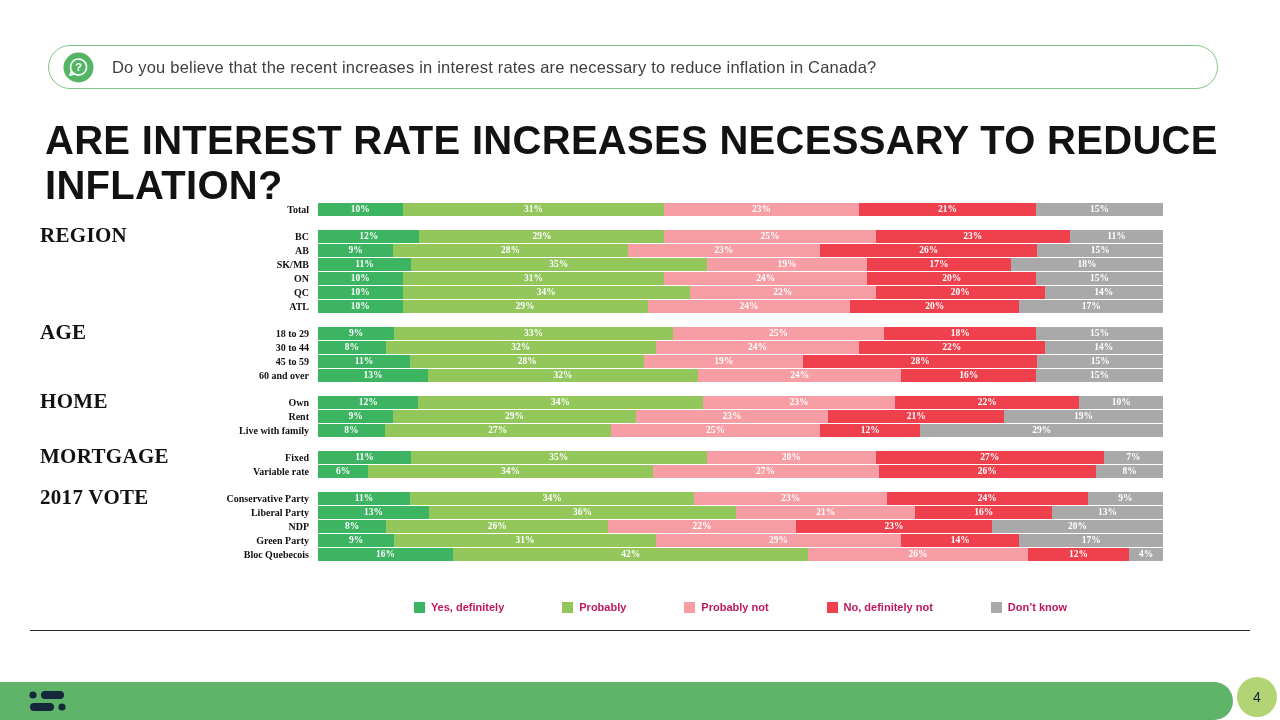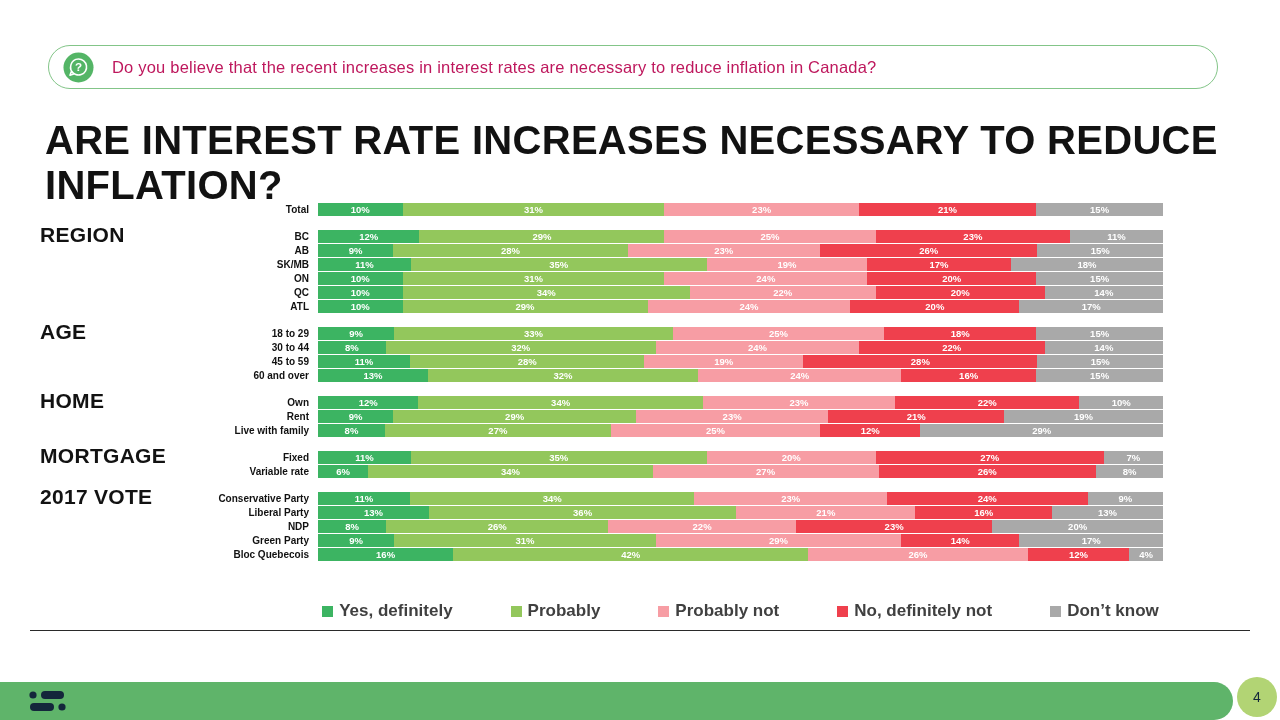--- a/index.html
+++ b/index.html
@@ -19,41 +19,41 @@
     border-radius: 22px;
     display: flex;
     align-items: center;
     padding-left: 14px;
     background: #ffffff;
   }
   .q-icon { width: 31px; height: 31px; flex: 0 0 31px; }
   .question-text {
     margin-left: 18px;
     font-size: 16.5px;
-    color: #be185d;
+    color: #404040;
     letter-spacing: 0.2px;
   }
 
   
   .page-title {
     position: absolute;
     left: 45px; top: 118px;
     font-size: 40px;
     font-weight: bold;
     color: #121212;
     letter-spacing: 0.3px;
   }
 
   
   .chart {
     position: absolute;
     left: 40px; top: 203px;
     width: 1123px;
   }
-  .chart-group { position: relative; }
+  .chart-group { position: relative; font-family: Liberation Serif, serif; }
   .chart-group + .chart-group { margin-top: 14px; }
   .group-header {
     position: absolute;
     left: 0; top: -7px;
     font-size: 21px;
     font-weight: bold;
     color: #121212;
     letter-spacing: 0.3px;
   }
   .chart-row {
@@ -98,23 +98,23 @@
     position: absolute;
     left: 318px; top: 601px;
     width: 845px;
     display: flex;
     justify-content: center;
     gap: 58px;
   }
   .legend-item { display: flex; align-items: center; gap: 6px; }
   .legend-swatch { width: 11px; height: 11px; display: inline-block; }
   .legend-label {
-    font-size: 17px;
+    font-size: 11px;
     font-weight: bold;
-    color: #404040;
+    color: #be185d;
   }
 
   
   .divider {
     position: absolute;
     left: 30px; top: 630px;
     width: 1220px;
     border-top: 1.6px solid #2a2a2a;
   }
 

